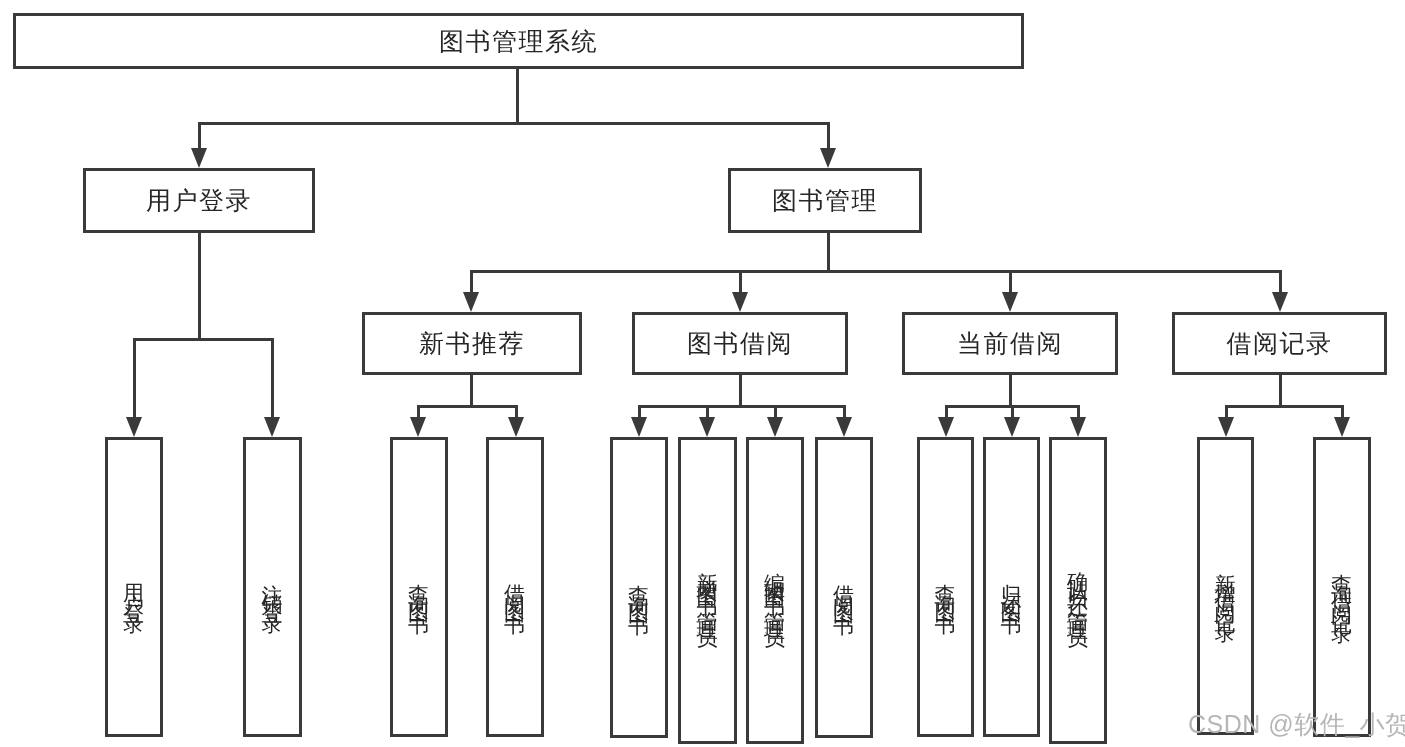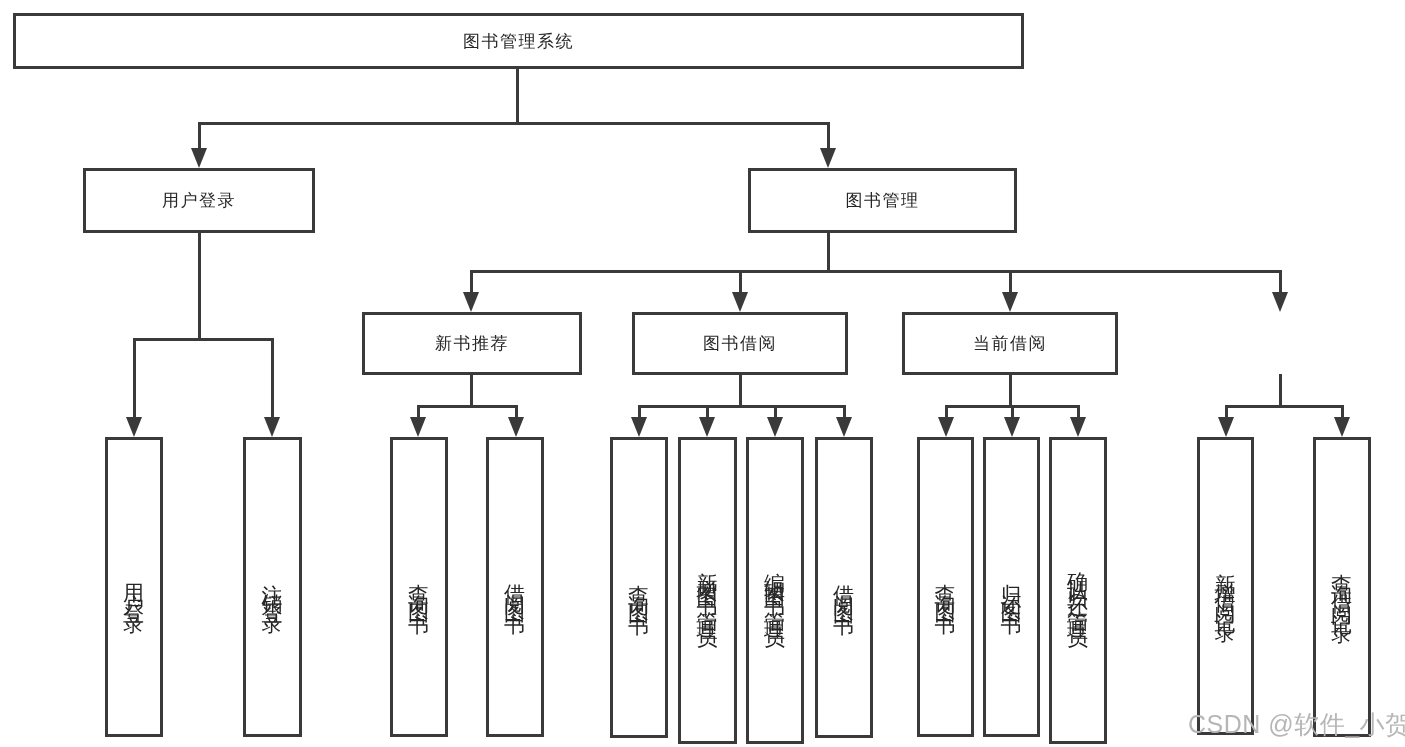--- a/index.html
+++ b/index.html
@@ -19,21 +19,21 @@
   .box{
     position:absolute;
     box-sizing:border-box;
     border:3px solid var(--line);
     background:#fff;
     display:flex;
     align-items:center;
     justify-content:center;
   }
   .hlabel{
-    font-size:17px;
+    font-size:25px;
     letter-spacing:1.5px;
     color:var(--text);
     white-space:nowrap;
   }
   .vlabel{
     writing-mode:vertical-rl;
     text-orientation:mixed;
     font-size:21px;
     letter-spacing:10px;
     color:var(--text);
@@ -124,32 +124,35 @@
   <div class="line v" style="left:1340.5px;top:405px;height:14px"></div>
   <div class="arrowhead" style="left:1334px;top:417px"></div>
 
   <div class="box" style="left:13px;top:13px;width:1011px;height:56px">
     <span class="hlabel">图书管理系统</span>
   </div>
 
   <div class="box" style="left:83px;top:168px;width:232px;height:65px">
     <span class="hlabel">用户登录</span>
   </div>
-  <div class="box" style="left:748px;top:168px;width:269px;height:65px">
+  <div class="box" style="left:728px;top:168px;width:194px;height:65px">
     <span class="hlabel">图书管理</span>
   </div>
 
   <div class="box" style="left:362px;top:312px;width:220px;height:63px">
     <span class="hlabel">新书推荐</span>
   </div>
   <div class="box" style="left:632px;top:312px;width:216px;height:63px">
     <span class="hlabel">图书借阅</span>
   </div>
   <div class="box" style="left:902px;top:312px;width:216px;height:63px">
     <span class="hlabel">当前借阅</span>
+  </div>
+  <div class="box" style="left:1172px;top:312px;width:215px;height:63px">
+    <span class="hlabel">借阅记录</span>
   </div>
 
   <div class="box" style="left:105px;top:437px;width:58px;height:300px">
     <span class="vlabel">用户登录</span>
   </div>
   <div class="box" style="left:243px;top:437px;width:59px;height:300px">
     <span class="vlabel">注销登录</span>
   </div>
 
   <div class="box" style="left:390px;top:437px;width:58px;height:300px">

